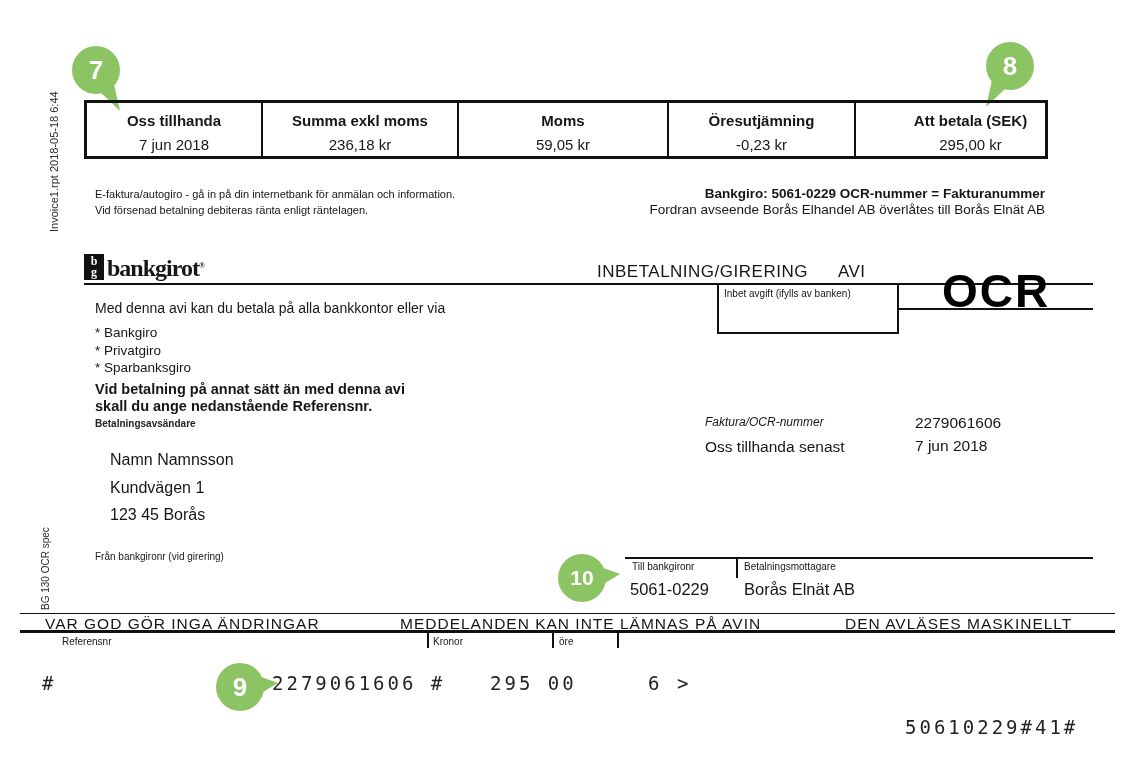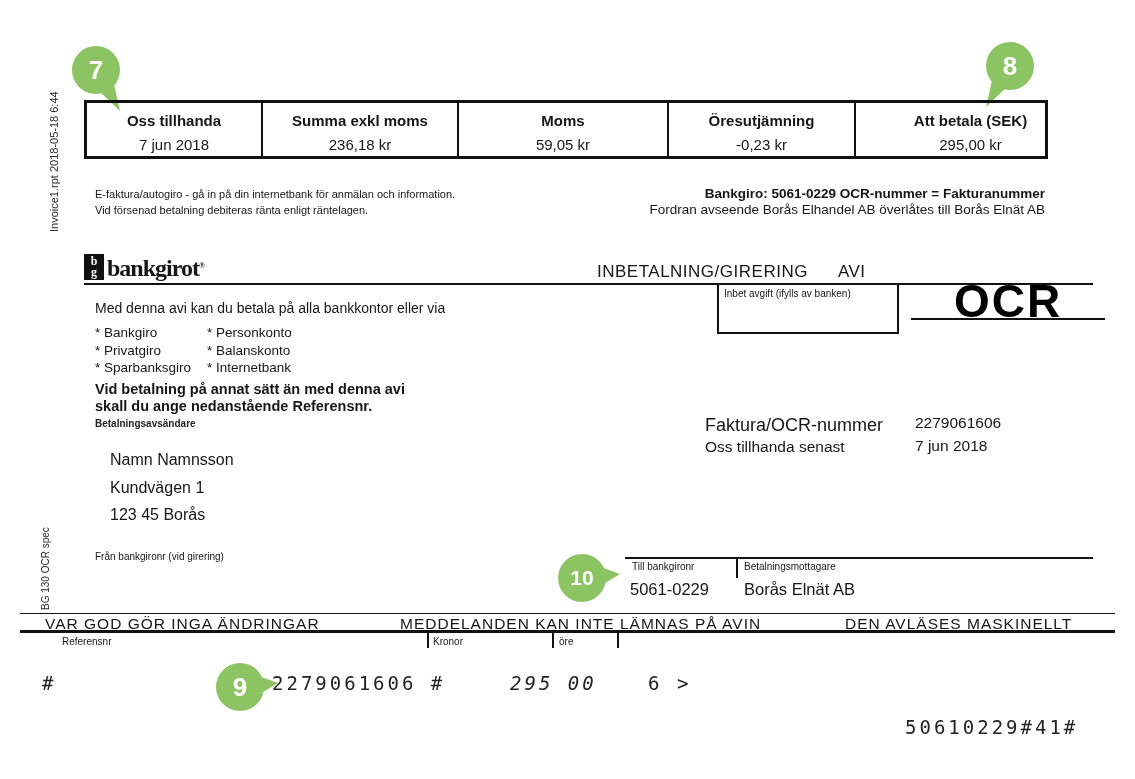--- a/index.html
+++ b/index.html
@@ -36,33 +36,33 @@
     letter-spacing:-1px;margin-left:3px;line-height:24px;}
   .logo-reg{font-size:8px;vertical-align:top;position:relative;top:-2px;}
   .rule-main{position:absolute;left:84px;top:283px;width:1009px;height:2px;background:#111;}
   
   .slip-title{position:absolute;left:597px;top:262px;font-size:17px;letter-spacing:0.5px;white-space:nowrap;}
   .slip-title .avi{margin-left:30px;}
   
   .feebox{position:absolute;left:717px;top:285px;width:182px;height:49px;box-sizing:border-box;
     border-left:2px solid #111;border-right:2px solid #111;border-bottom:2px solid #111;
     font-size:10px;padding:3px 0 0 5px;}
-  .ocrbox{position:absolute;left:899px;top:283px;width:194px;height:37px;box-sizing:border-box;
+  .ocrbox{position:absolute;left:899px;top:273px;width:194px;height:37px;box-sizing:border-box;
     border-bottom:2px solid #111;display:flex;align-items:center;justify-content:center;
-    font-size:46px;font-weight:800;letter-spacing:2px;line-height:1;color:#000;margin-left:12px;}
+    font-size:46px;font-weight:800;letter-spacing:2px;line-height:1;color:#000;}
   
   .payinfo{position:absolute;left:95px;top:300px;font-size:14px;}
   .payopts{position:absolute;left:95px;top:324px;display:flex;font-size:13.5px;line-height:17.5px;}
   .payopts .c1{width:112px;}
   .refnote{position:absolute;left:95px;top:381px;font-size:14.5px;font-weight:bold;line-height:16.5px;}
   .sender-label{position:absolute;left:95px;top:418px;font-size:10px;font-weight:bold;color:#222;}
   .address{position:absolute;left:97px;top:446px;font-size:16px;line-height:27.5px;margin-left:13px;}
   .frombg-label{position:absolute;left:95px;top:551px;font-size:10px;}
   
-  .inv-label1{position:absolute;left:705px;top:415px;font-size:18px;}
+  .inv-label1{position:absolute;left:705px;top:415px;font-size:12px;font-style:italic;}
   .inv-value1{position:absolute;left:915px;top:414px;font-size:15.5px;}
   .inv-label2{position:absolute;left:705px;top:438px;font-size:15.5px;}
   .inv-value2{position:absolute;left:915px;top:437px;font-size:15.5px;}
   
   .payee-topline{position:absolute;left:625px;top:557px;width:468px;height:2px;background:#111;}
   .payee-divider{position:absolute;left:736px;top:557px;width:2px;height:21px;background:#111;}
   .tobg-label{position:absolute;left:632px;top:561px;font-size:10px;}
   .payee-label{position:absolute;left:744px;top:561px;font-size:10px;}
   .tobg-value{position:absolute;left:630px;top:580px;font-size:16.5px;}
   .payee-value{position:absolute;left:744px;top:580px;font-size:16.5px;}
@@ -71,21 +71,21 @@
   .rule-thick{position:absolute;left:20px;top:630px;width:1095px;height:3px;background:#111;}
   .warn{position:absolute;top:615px;font-size:15.5px;letter-spacing:1px;white-space:nowrap;}
   .warn1{left:45px;} .warn2{left:400px;} .warn3{left:845px;}
   .flabel{position:absolute;top:636px;font-size:10px;}
   .flabel-ref{left:62px;} .flabel-kr{left:433px;} .flabel-ore{left:559px;}
   .ftick{position:absolute;top:633px;width:2px;height:15px;background:#111;}
   .ftick1{left:427px;} .ftick2{left:552px;} .ftick3{left:617px;}
   
   .code{position:absolute;top:672px;font-family:"DejaVu Sans Mono",monospace;
     font-size:19px;font-weight:500;letter-spacing:3px;color:#222;white-space:pre;}
-  .code-hash{left:42px;} .code-ref{left:272px;} .code-amount{left:510px;font-style:italic;}
+  .code-hash{left:42px;} .code-ref{left:272px;} .code-amount{left:490px;}
   .code-check{left:648px;} .code-account{left:905px;margin-top:44px;}
 </style>
 </head>
 <body>
 
 <div class="page">
 
   <div class="vtext vtext-top">Invoice1.rpt 2018-05-18  6:44</div>
   <div class="vtext vtext-bottom">BG 130 OCR spec</div>
 
@@ -153,25 +153,20 @@
     <span>OCR</span>
   </div>
 
   <div class="payinfo">Med denna avi kan du betala på alla bankkontor eller via</div>
   <div class="payopts">
     <div class="c1">
       <div>* Bankgiro</div>
       <div>* Privatgiro</div>
       <div>* Sparbanksgiro</div>
     </div>
-    <div>
-      <div>* Personkonto</div>
-      <div>* Balanskonto</div>
-      <div>* Internetbank</div>
-    </div>
   </div>
   <div class="refnote">
     <div>Vid betalning på annat sätt än med denna avi</div>
     <div>skall du ange nedanstående Referensnr.</div>
   </div>
   <div class="sender-label">Betalningsavsändare</div>
   <div class="address">
     <div>Namn Namnsson</div>
     <div>Kundvägen 1</div>
     <div>123 45 Borås</div>

